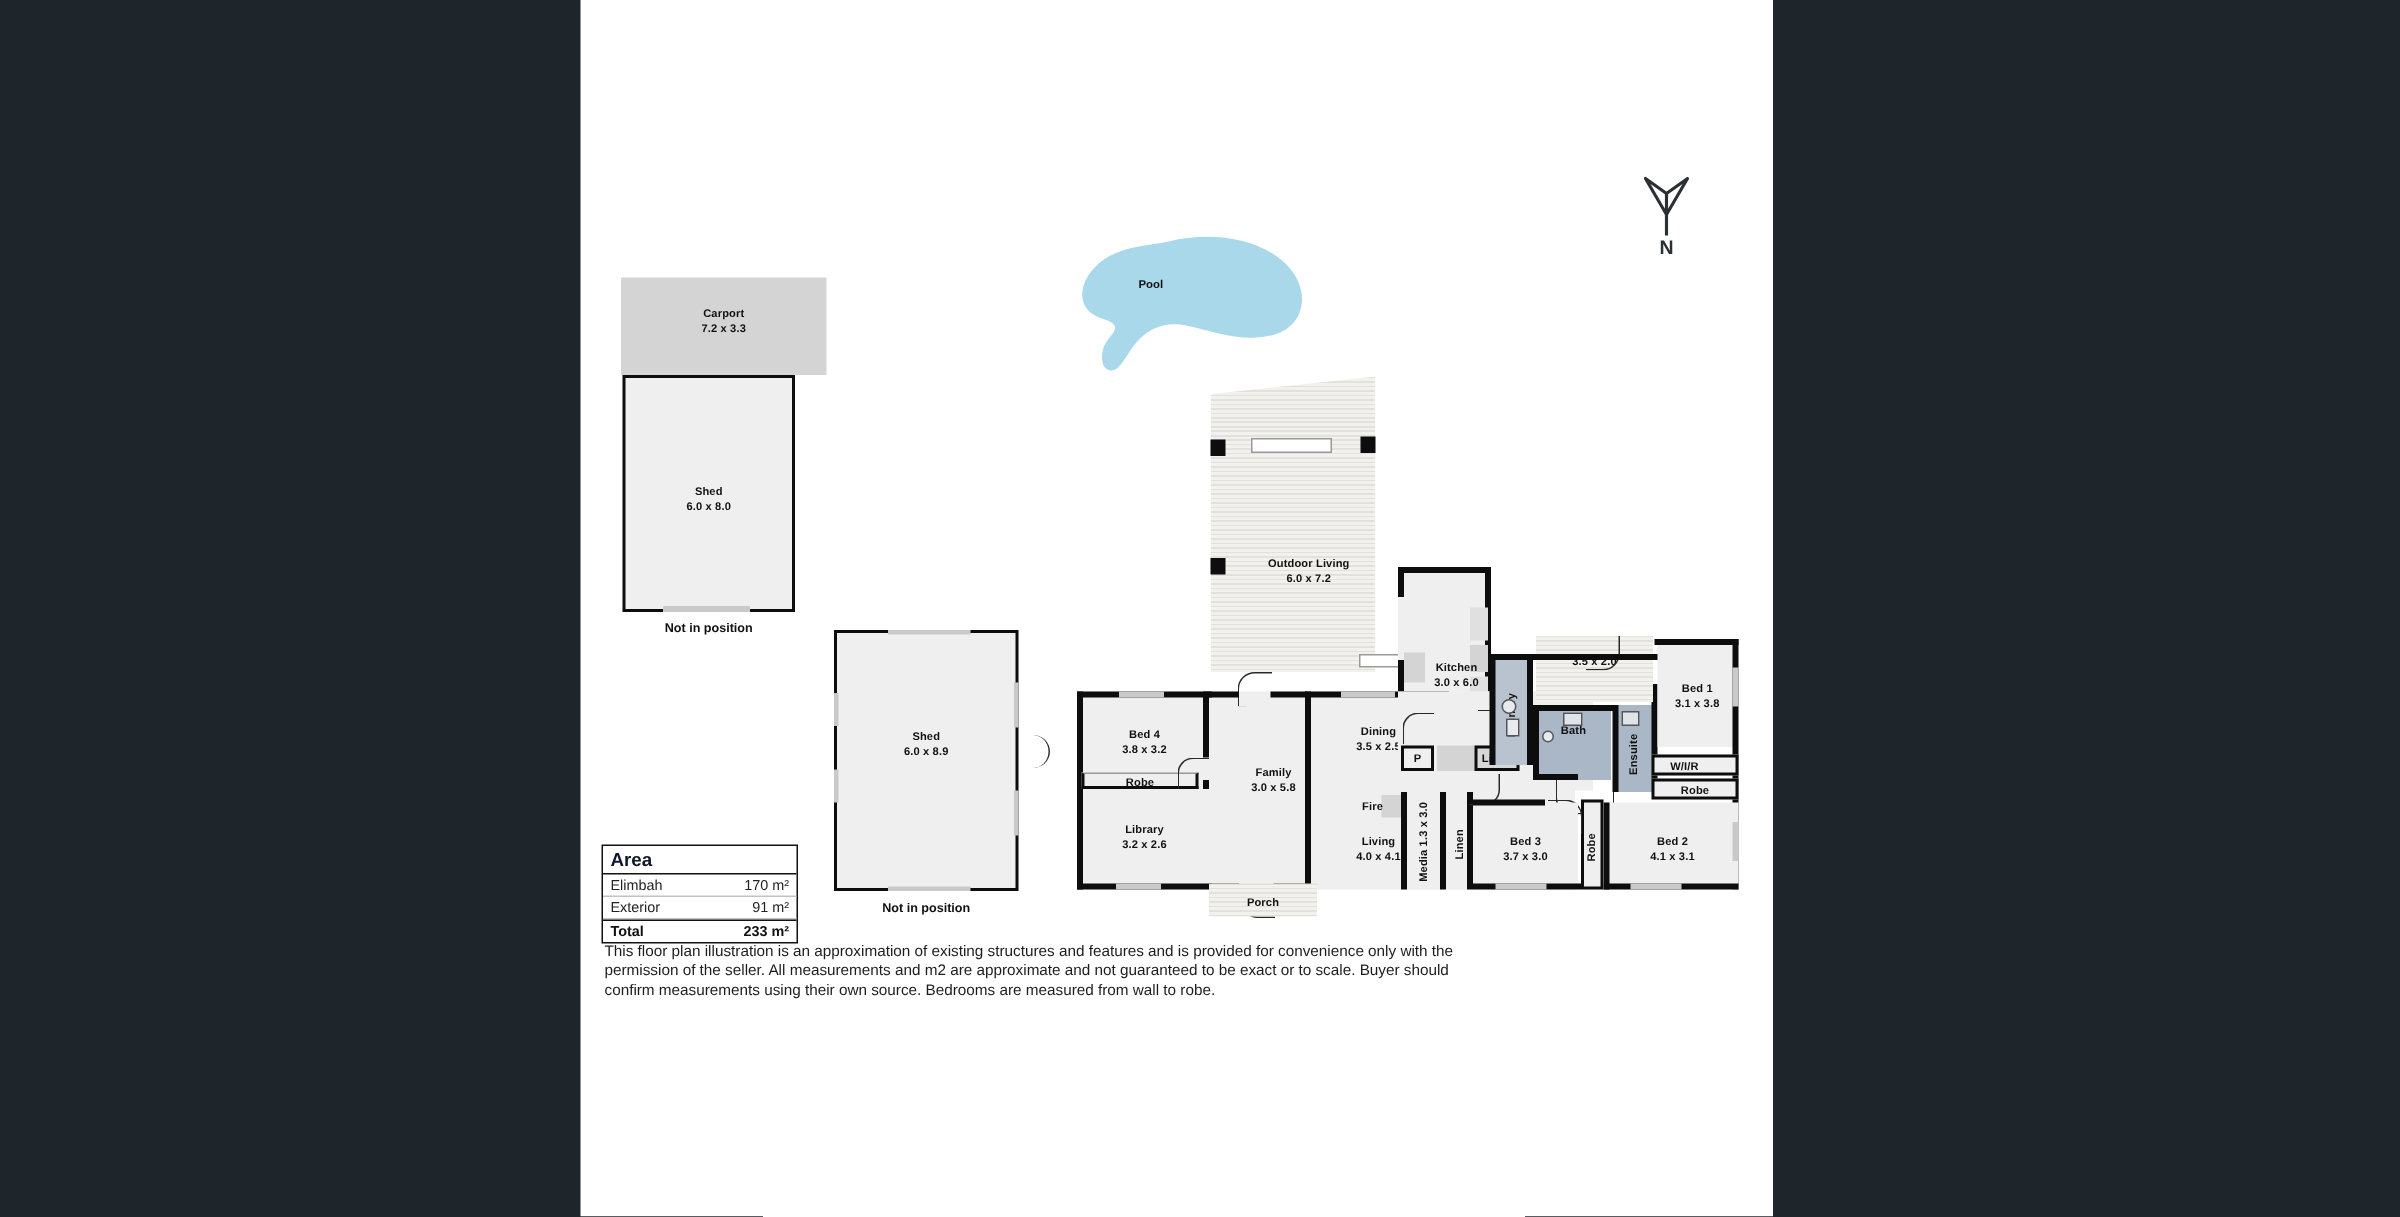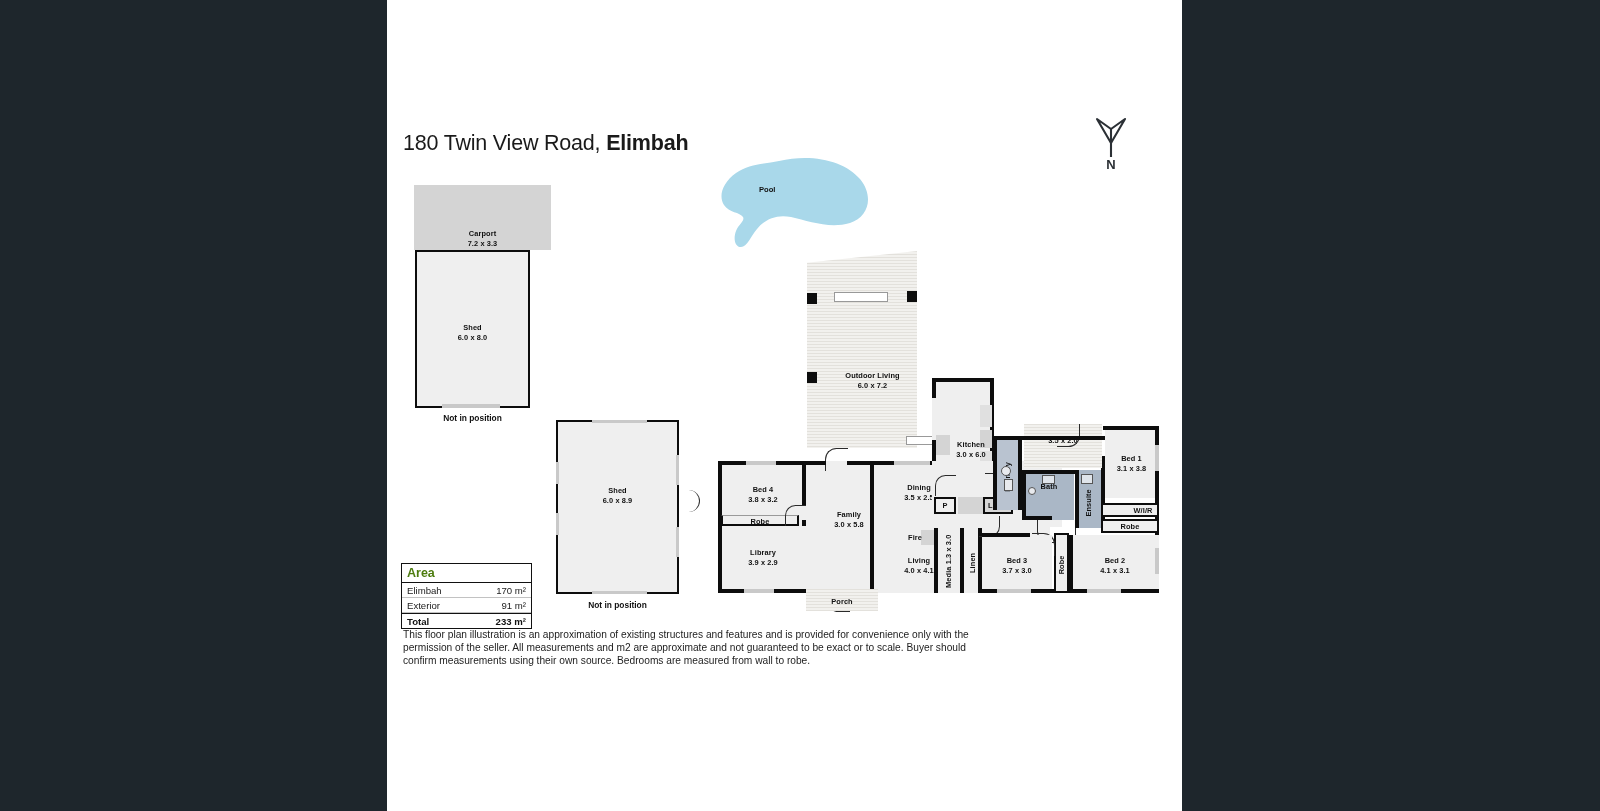--- a/index.html
+++ b/index.html
@@ -50,45 +50,41 @@
   .pool{position:absolute;left:330px;top:155px;}
   .pool-lbl{
     position:absolute;left:372px;top:185px;font-size:7.6px;font-weight:bold;color:#111;
   }
   
   .area-box{
     position:absolute;left:14px;top:563px;width:131px;
     border:1.4px solid #111;background:#fff;box-sizing:border-box;
   }
   .area-box .hd{
-    font-size:12.5px;font-weight:bold;color:#4d7c0f;padding:2px 5px 2px 5px;
+    font-size:12.5px;font-weight:bold;color:#0f172a;padding:2px 5px 2px 5px;
     border-bottom:1.2px solid #111;
   }
   .area-row{
     display:flex;justify-content:space-between;align-items:center;
     font-size:9.6px;color:#222;padding:1.5px 5px;border-bottom:1px solid #c2c2c2;
   }
   .area-row:last-child{border-bottom:none;}
   .area-row.total{font-weight:bold;color:#111;border-top:1.2px solid #111;}
   
   .disclaimer{
     position:absolute;left:16px;top:628px;width:588px;
     font-size:10.2px;color:#1d1d1d;line-height:1.28;
   }
 </style>
 </head>
 <body>
 
 <div id="page">
   <div id="sheet">
 
-    <div class="title">
-      <span>180 Twin View Road,</span>
-      <span class="suburb">Elimbah</span>
-    </div>
 
     <div class="compass">
       <svg width="48" height="48" viewBox="0 0 48 48">
         <path d="M10 6 L24 30 L38 6 L24 16 Z" fill="none" stroke="#2b3035" stroke-width="2.1" stroke-linejoin="round"></path>
         <path d="M24 16 L24 44" stroke="#2b3035" stroke-width="2.1"></path>
       </svg>
       <div class="nlabel">N</div>
     </div>
 
     <div class="pool">
@@ -96,21 +92,21 @@
         <path d="M62 6 C95 -2 128 6 143 24 C157 41 152 62 133 68
                  C112 74 92 66 74 62 C60 59 48 64 40 74
                  C34 81 30 92 24 92 C18 92 16 84 19 76
                  C22 69 28 66 26 62 C23 57 12 58 7 50
                  C1 41 6 27 19 18 C32 9 48 9 62 6 Z" fill="#a9d8ea"></path>
       </svg>
     </div>
     <div class="pool-lbl">Pool</div>
 
     <div class="blk fill-md" style="left:27px;top:185px;width:137px;height:65px;"></div>
-    <div class="lbl" style="left:27px;top:229px;width:137px;">
+    <div class="lbl" style="left:27px;top:204px;width:137px;">
       <span>Carport</span><br><span>7.2 x 3.3</span>
     </div>
 
     <div class="blk fill-lt" style="left:28px;top:250px;width:115px;height:158px;border:2.4px solid #0d0d0d;"></div>
     <div class="wallg" style="left:55px;top:404px;width:58px;height:4px;"></div>
     <div class="lbl" style="left:28px;top:323px;width:115px;">
       <span>Shed</span><br><span>6.0 x 8.0</span>
     </div>
     <div class="nip" style="left:28px;top:413px;width:115px;">Not in position</div>
 
@@ -159,21 +155,21 @@
     <div class="wall" style="left:415px;top:520px;width:4px;height:6px;"></div>
     <div class="wallg" style="left:359px;top:461px;width:30px;height:4px;"></div>
     <div class="lbl" style="left:333px;top:485px;width:86px;">
       <span>Bed 4</span><br><span>3.8 x 3.2</span>
     </div>
     <div class="blk" style="left:334px;top:515px;width:78px;height:11px;background:#efefef;border:2.2px solid #0d0d0d;border-top:1px solid #9a9a9a;"></div>
     <div class="lbl" style="left:334px;top:517px;width:78px;">Robe</div>
     <div class="door" style="left:398px;top:505px;width:20px;height:20px;border-right:none;border-bottom:none;border-radius:50% 0 0 0;"></div>
 
     <div class="lbl" style="left:333px;top:548px;width:86px;">
-      <span>Library</span><br><span>3.9 x 2.9</span>
+      <span>Library</span><br><span>3.2 x 2.6</span>
     </div>
     <div class="wall" style="left:331px;top:589px;width:90px;height:4px;"></div>
     <div class="wallg" style="left:357px;top:589px;width:30px;height:4px;"></div>
 
     <div class="lbl" style="left:419px;top:510px;width:86px;">
       <span>Family</span><br><span>3.0 x 5.8</span>
     </div>
 
     <div class="blk fill-lt" style="left:485px;top:461px;width:94px;height:62px;"></div>
     <div class="wall" style="left:483px;top:461px;width:4px;height:132px;"></div>
@@ -249,21 +245,21 @@
     <div class="door" style="left:670px;top:424px;width:22px;height:22px;border-left:none;border-top:none;border-radius:0 0 50% 0;"></div>
 
     <div class="blk fill-lt" style="left:718px;top:428px;width:53px;height:70px;"></div>
     <div class="wall" style="left:716px;top:426px;width:56px;height:4px;"></div>
     <div class="wall" style="left:768px;top:426px;width:4px;height:167px;"></div>
     <div class="lbl" style="left:718px;top:454px;width:53px;">
       <span>Bed 1</span><br><span>3.1 x 3.8</span>
     </div>
 
     <div class="blk" style="left:714px;top:503px;width:58px;height:14px;background:#efefef;border:2px solid #0d0d0d;"></div>
-    <div class="lbl" style="left:714px;top:506px;width:44px;margin-left:20px;">W/I/R</div>
+    <div class="lbl" style="left:714px;top:506px;width:44px;">W/I/R</div>
     <div class="blk" style="left:714px;top:519px;width:58px;height:14px;background:#efefef;border:2px solid #0d0d0d;"></div>
     <div class="lbl" style="left:714px;top:522px;width:58px;">Robe</div>
 
     <div class="blk fill-lt" style="left:684px;top:535px;width:88px;height:58px;"></div>
     <div class="wall" style="left:682px;top:535px;width:4px;height:58px;"></div>
     <div class="wall" style="left:682px;top:589px;width:90px;height:4px;"></div>
     <div class="lbl" style="left:684px;top:556px;width:88px;">
       <span>Bed 2</span><br><span>4.1 x 3.1</span>
     </div>
 

